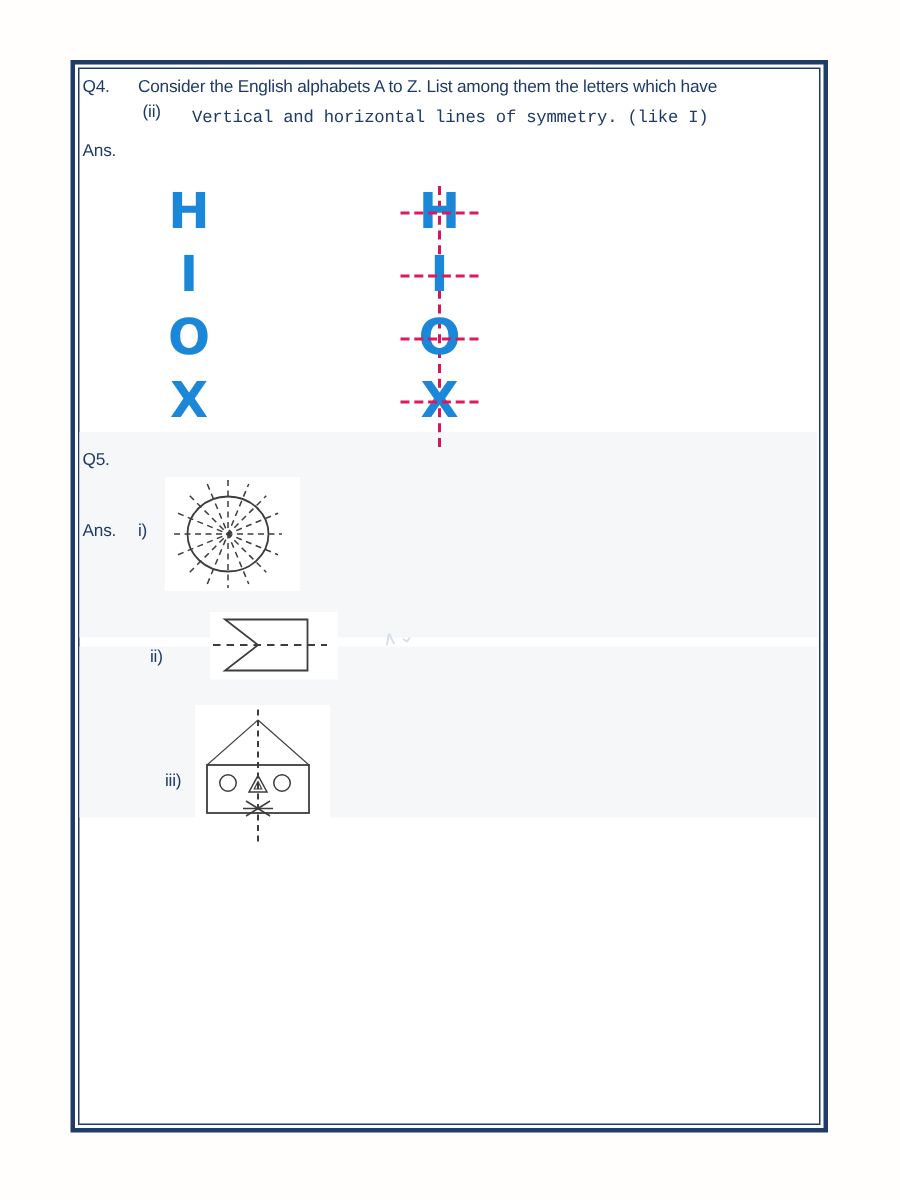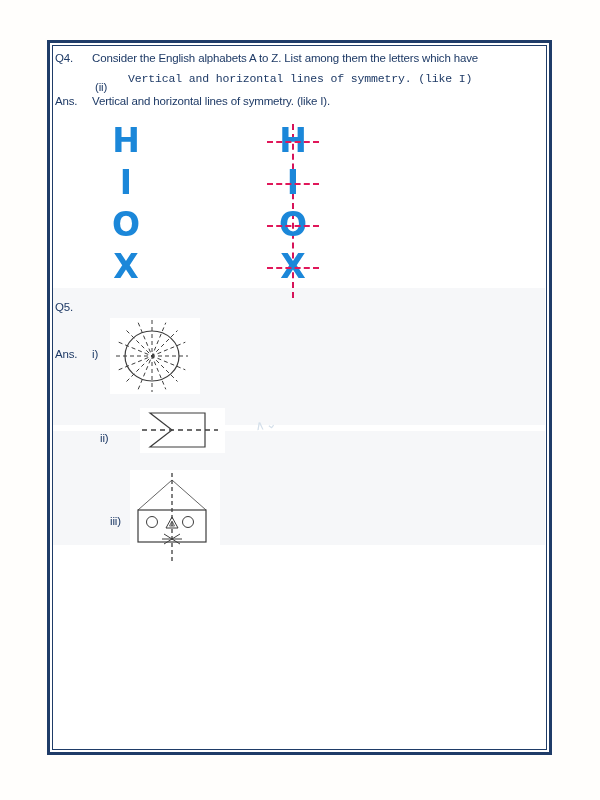--- a/index.html
+++ b/index.html
@@ -45,24 +45,23 @@
 
   <div class="frame-outer">
     <div class="frame-inner"></div>
   </div>
 
   <div class="band band1"></div>
   <div class="band band2"></div>
 
   <div class="txt" style="left:55px;top:51px;">Q4.</div>
   <div class="txt" style="left:92px;top:51px;text-align:center;">Consider the English alphabets A to Z. List among them the letters which have</div>
-  <div class="txt" style="left:95px;top:80px;">(ii)</div>
+  <div class="txt" style="left:95px;top:68px;">(ii)</div>
   <div class="txt" style="left:128px;top:72px;font-family:Liberation Mono, monospace;">Vertical and horizontal lines of symmetry. (like I)</div>
   <div class="txt" style="left:55px;top:94px;">Ans.</div>
-  <div class="txt" style="left:92px;top:94px;">Vertical and horizontal lines of symmetry. (like I).</div>
 
   <div class="big-letter" style="left:104px;top:120px;">H</div>
   <div class="big-letter" style="left:104px;top:162px;">I</div>
   <div class="big-letter" style="left:104px;top:204px;">O</div>
   <div class="big-letter" style="left:104px;top:246px;">X</div>
 
   <div class="vline" style="left:292px;top:124px;"></div>
   <div class="big-letter" style="left:271px;top:120px;">H</div>
   <div class="big-letter" style="left:271px;top:162px;">I</div>
   <div class="big-letter" style="left:271px;top:204px;">O</div>

